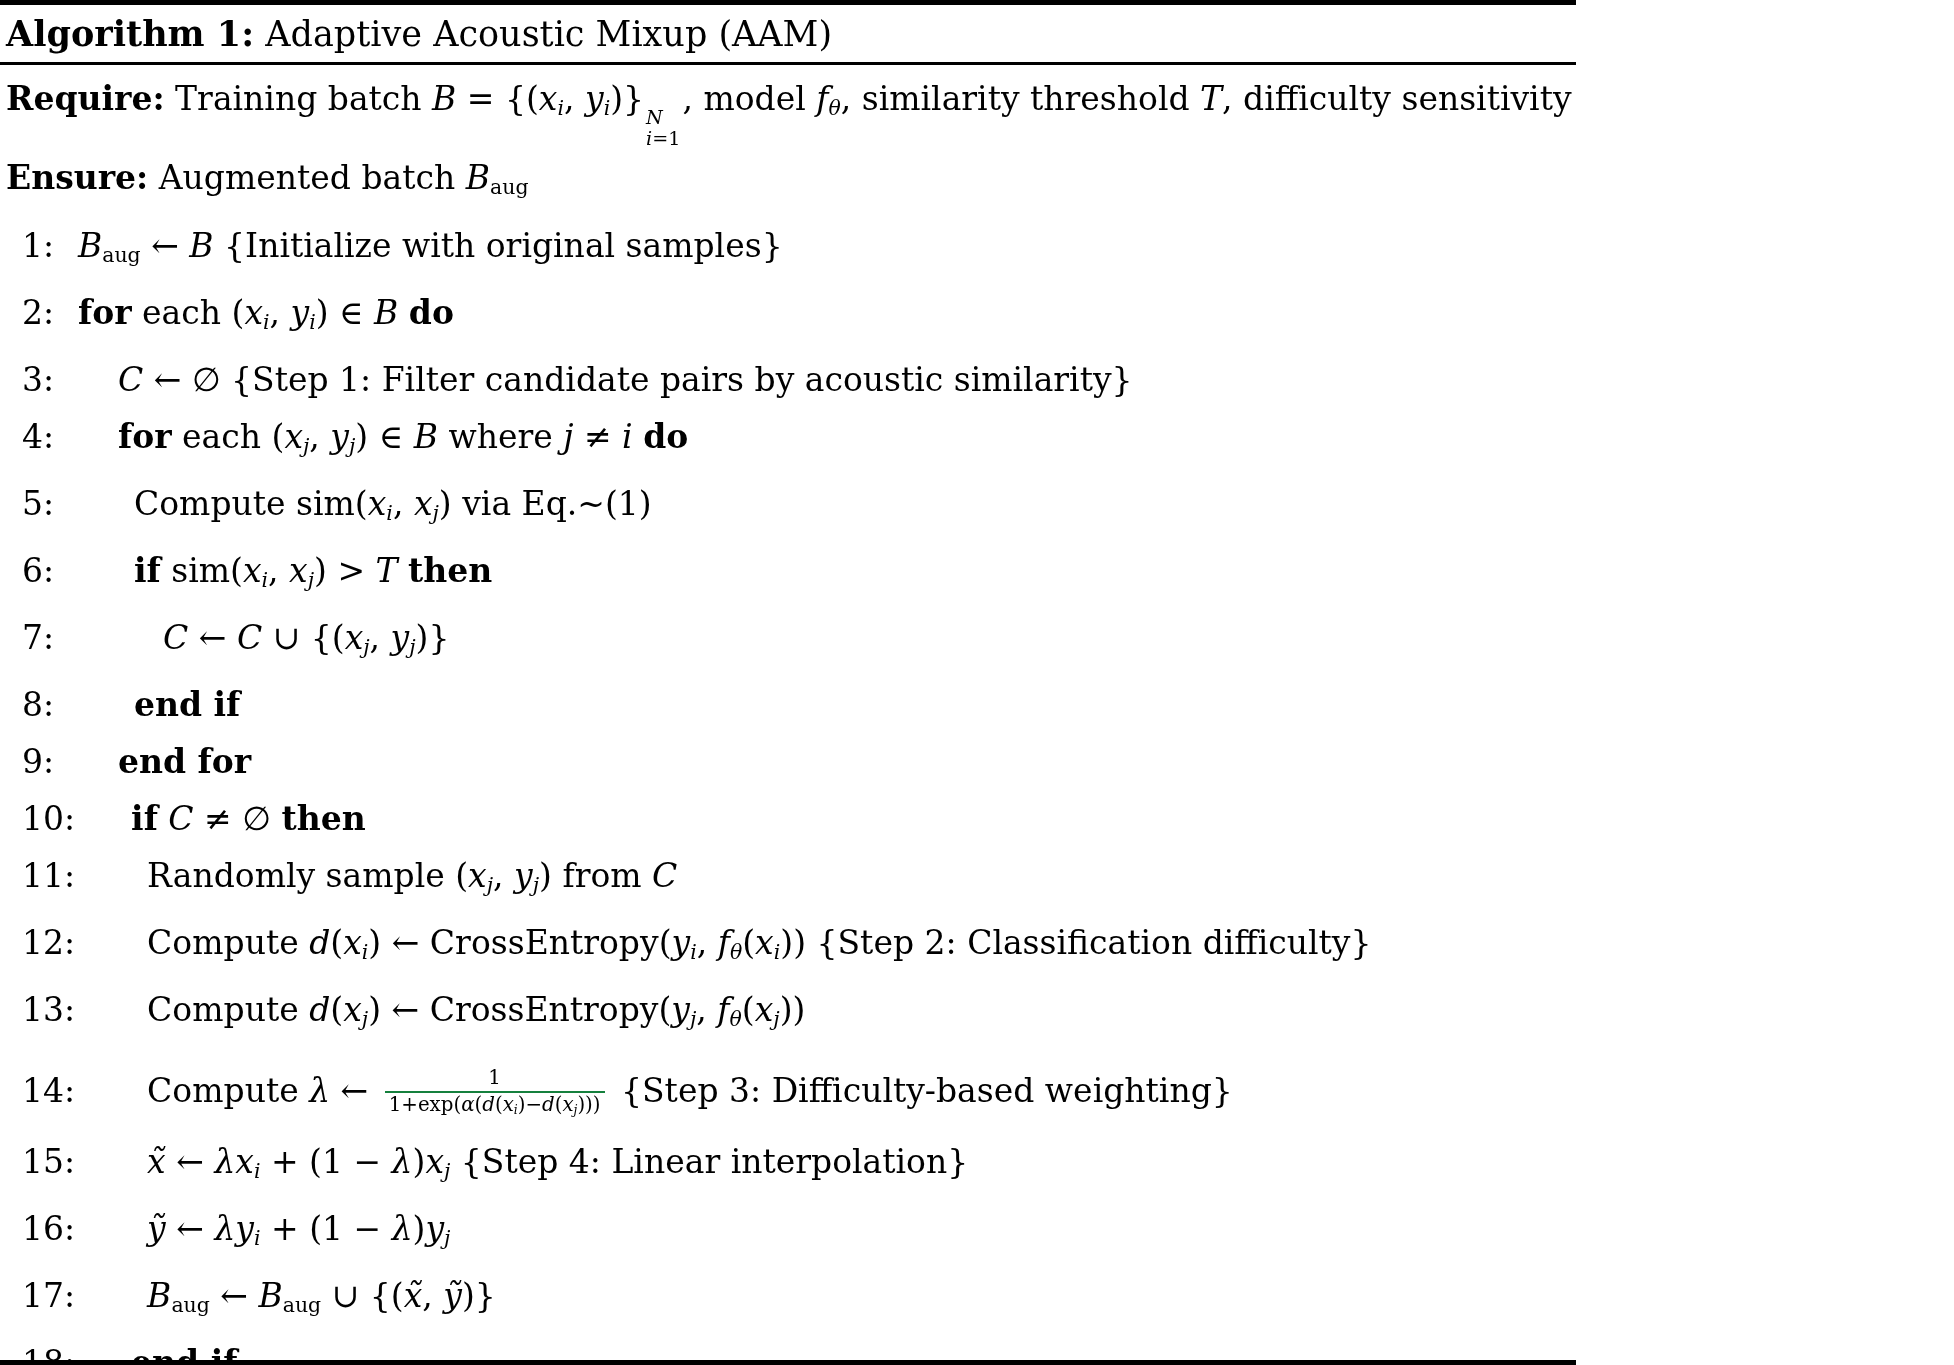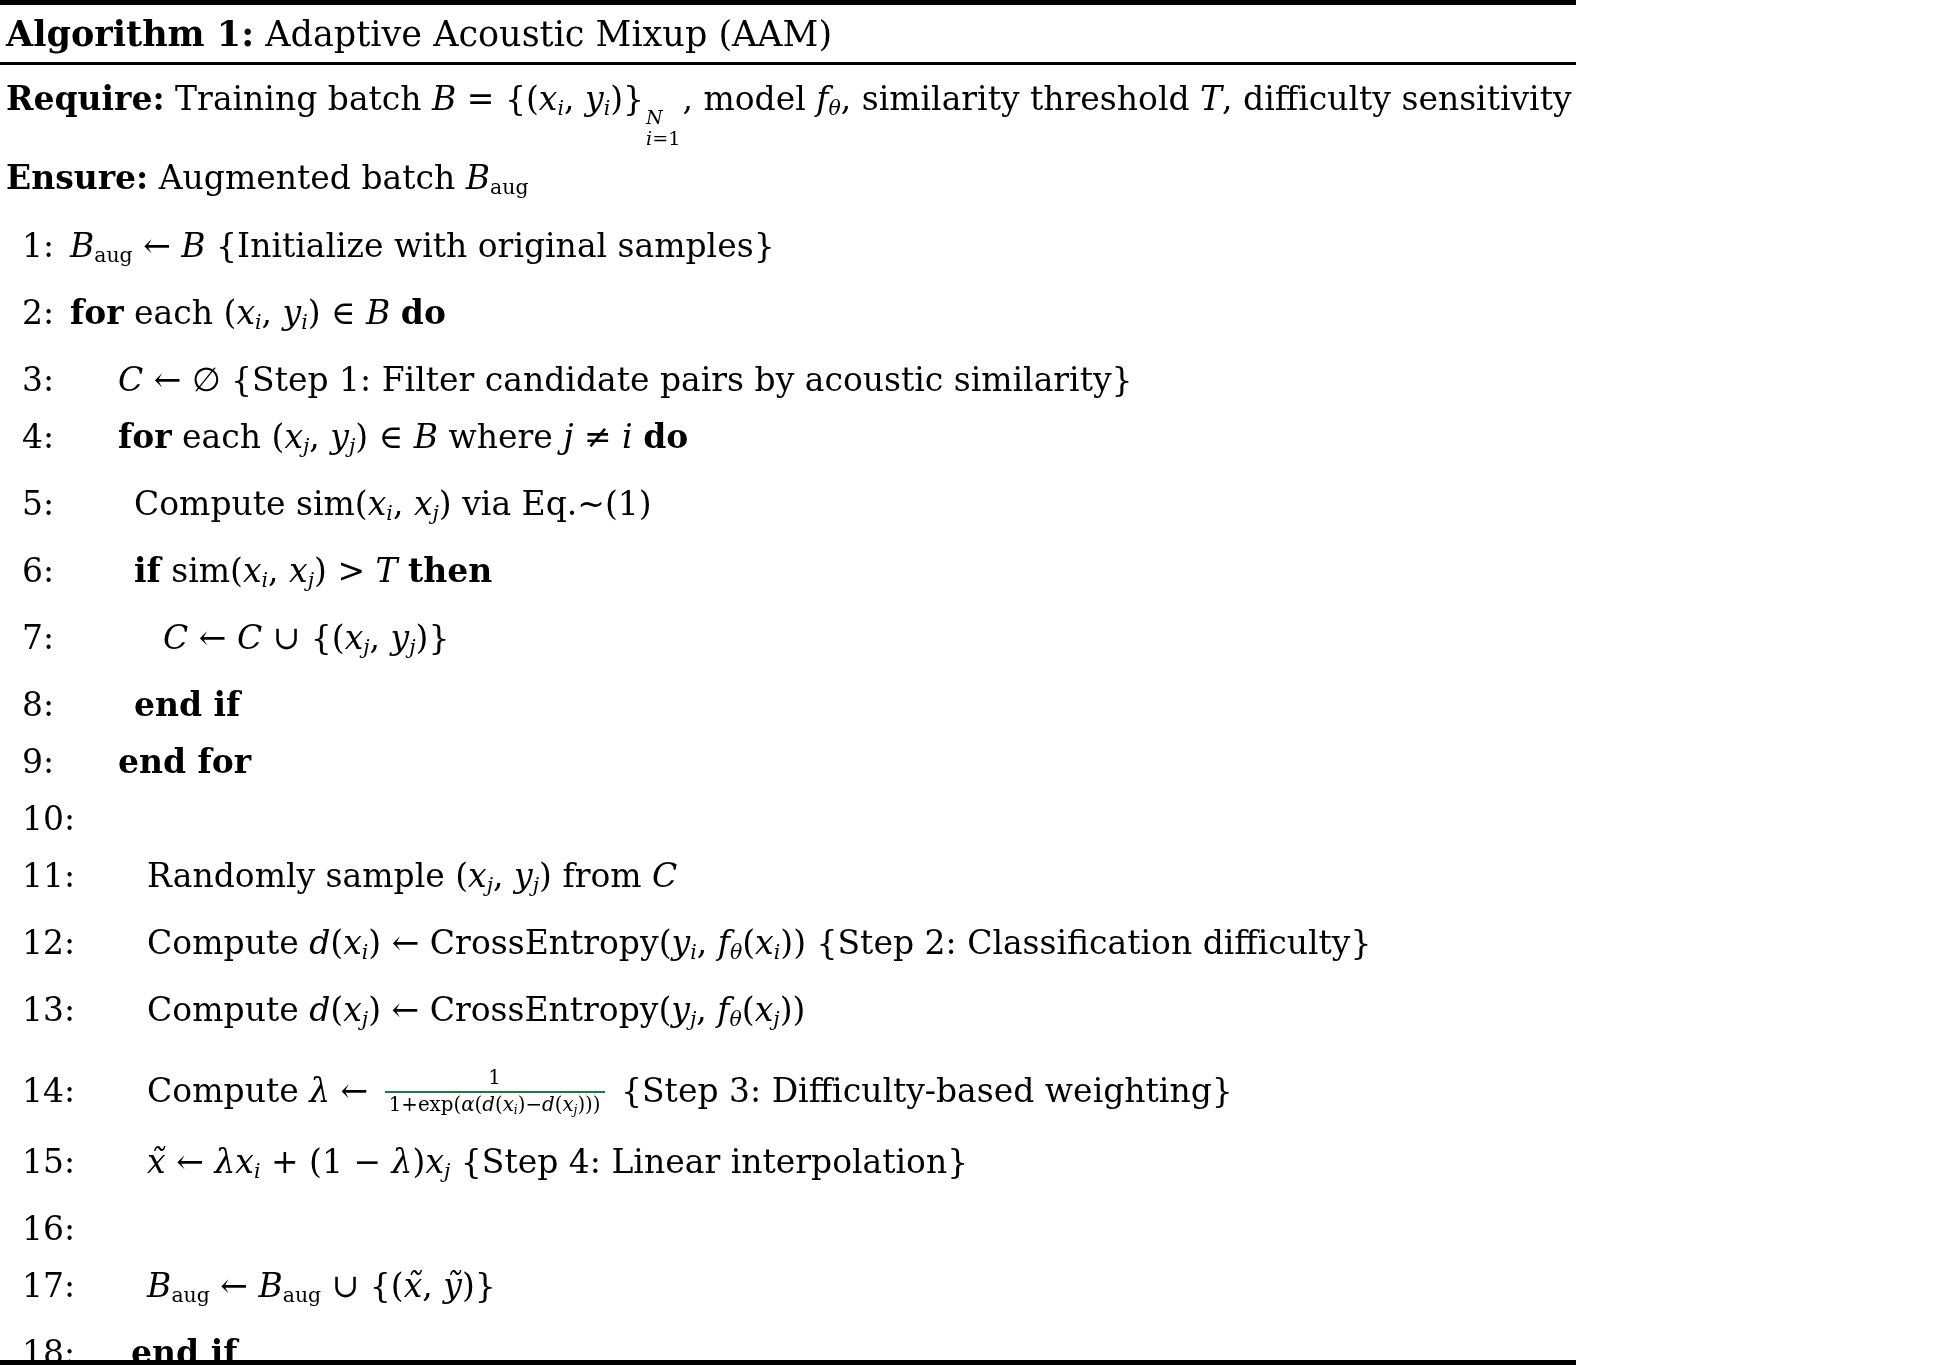--- a/index.html
+++ b/index.html
@@ -50,21 +50,21 @@
     line-height: 57px;
     white-space: nowrap;
   }
   .line.tall { line-height: 84px; align-items: flex-end; }
   .num {
     flex: none;
     min-width: 40px;
     margin-right: 8px;
     text-align: left;
   }
-  .content.ind0 { margin-left: 0; }
+  .content.ind0 { margin-left: 8px; }
   .content.ind1 { margin-left: 48px; }
   .content.ind2 { margin-left: 64px; }
   .content.ind3 { margin-left: 93px; }
   b { font-weight: bold; }
   i { font-style: italic; }
   sub, sup { font-size: 0.62em; }
   sub { vertical-align: -0.25em; }
   .cal { font-style: italic; }
   .frac {
     display: inline-flex;
@@ -142,20 +142,21 @@
         <div class="line">
           <span class="num">8:</span>
           <span class="content ind2"><b>end if</b></span>
         </div>
         <div class="line">
           <span class="num">9:</span>
           <span class="content ind1"><b>end for</b></span>
         </div>
         <div class="line">
           <span class="num">10:</span>
+          <span class="content ind1"><b>if</b> <span class="cal">C</span> ≠ ∅ <b>then</b></span>
         </div>
         <div class="line">
           <span class="num">11:</span>
           <span class="content ind2">Randomly sample (<i>x<sub>j</sub></i>, <i>y<sub>j</sub></i>) from <span class="cal">C</span></span>
         </div>
         <div class="line">
           <span class="num">12:</span>
           <span class="content ind2">Compute <i>d</i>(<i>x<sub>i</sub></i>) ← CrossEntropy(<i>y<sub>i</sub></i>, <i>f<sub>θ</sub></i>(<i>x<sub>i</sub></i>)) {Step 2: Classification difficulty}</span>
         </div>
         <div class="line">
@@ -168,20 +169,21 @@
               <span class="fnum">1</span>
               <span class="fden">1+exp(<i>α</i>(<i>d</i>(<i>x<sub>i</sub></i>)−<i>d</i>(<i>x<sub>j</sub></i>)))</span>
             </span> {Step 3: Difficulty-based weighting}</span>
         </div>
         <div class="line">
           <span class="num">15:</span>
           <span class="content ind2"><i>x̃</i> ← <i>λx<sub>i</sub></i> + (1 − <i>λ</i>)<i>x<sub>j</sub></i> {Step 4: Linear interpolation}</span>
         </div>
         <div class="line">
           <span class="num">16:</span>
+          <span class="content ind2"><i>ỹ</i> ← <i>λy<sub>i</sub></i> + (1 − <i>λ</i>)<i>y<sub>j</sub></i></span>
         </div>
         <div class="line">
           <span class="num">17:</span>
           <span class="content ind2"><span class="cal">B</span><sub>aug</sub> ← <span class="cal">B</span><sub>aug</sub> ∪ {(<i>x̃</i>, <i>ỹ</i>)}</span>
         </div>
         <div class="line">
           <span class="num">18:</span>
           <span class="content ind1"><b>end if</b></span>
         </div>
       </div>

